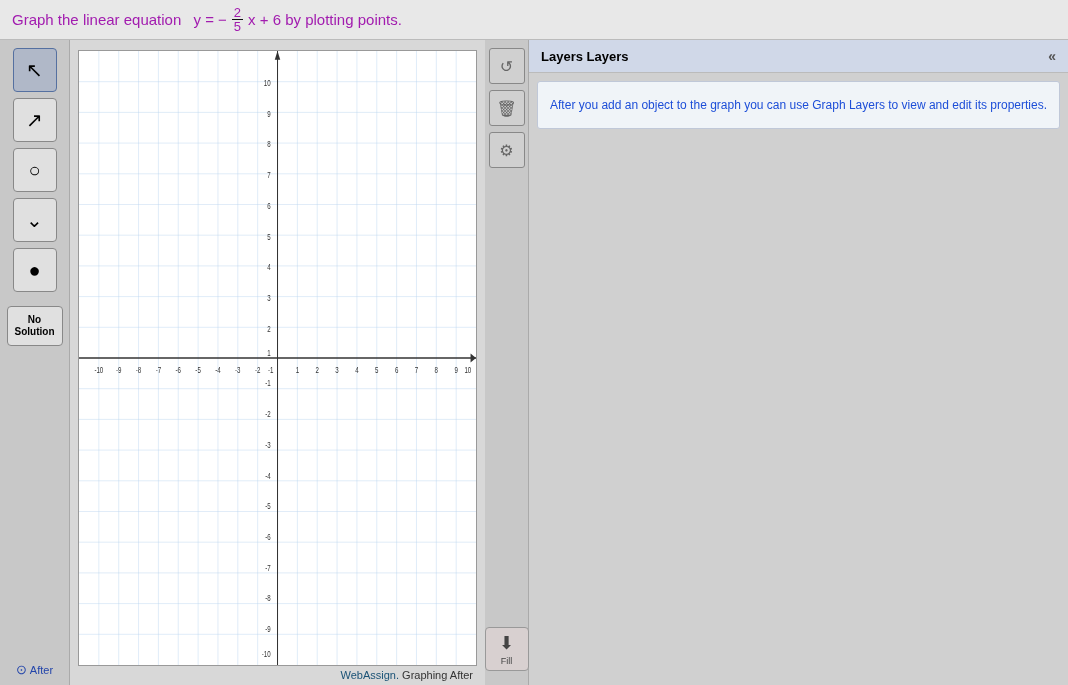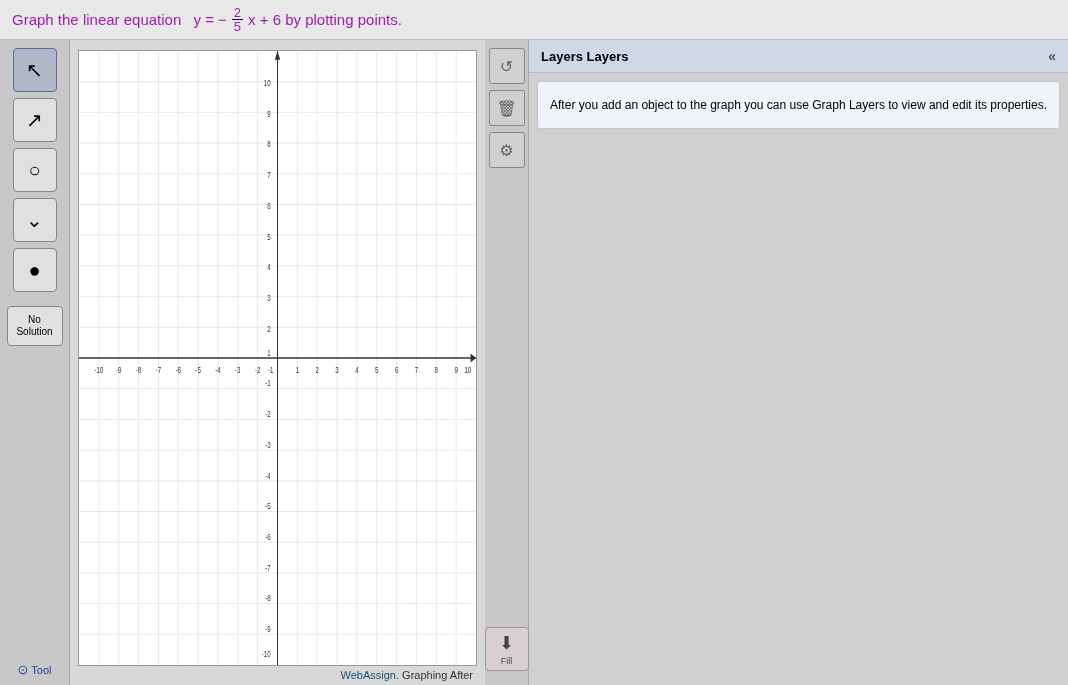--- a/index.html
+++ b/index.html
@@ -78,20 +78,21 @@
       border-radius: 4px;
       display: flex;
       align-items: center;
       justify-content: center;
       cursor: pointer;
       font-size: 10px;
       text-align: center;
       padding: 4px;
       line-height: 1.2;
       margin-top: 8px;
+      font-weight: bold;
     }
 
     .help-link {
       margin-top: auto;
       font-size: 11px;
       color: #2244aa;
       cursor: pointer;
       display: flex;
       align-items: center;
       gap: 3px;
@@ -172,21 +173,21 @@
     .collapse-btn {
       cursor: pointer;
       font-size: 14px;
       color: #555;
       font-weight: bold;
     }
 
     .graph-layers-body {
       padding: 14px 12px;
       font-size: 12px;
-      color: #000000;
+      color: #1d4ed8;
       line-height: 1.5;
       background: #f0f4f8;
       border: 1px solid #c0c8d8;
       margin: 8px;
       border-radius: 3px;
     }
 
     .right-section {
       display: flex;
       flex-direction: row;
@@ -241,21 +242,21 @@
       <span>⌄</span>
     </div>
     <div class="tool-btn" title="Point">
       <span>●</span>
     </div>
     <div class="no-solution-btn">
       <span>No Solution</span>
     </div>
     <div class="help-link" style="margin-top:auto;">
       <span style="font-size:13px;">⊙</span>
-      <span>Tool</span>
+      <span>After</span>
     </div>
   </div>
 
   <div class="graph-container">
     <div class="graph-wrapper">
       <svg class="graph-canvas" viewBox="0 0 580 560" preserveAspectRatio="none">
 
         <rect width="580" height="560" fill="white"></rect>
 
         <g stroke="#b8d4f0" stroke-width="0.5">

